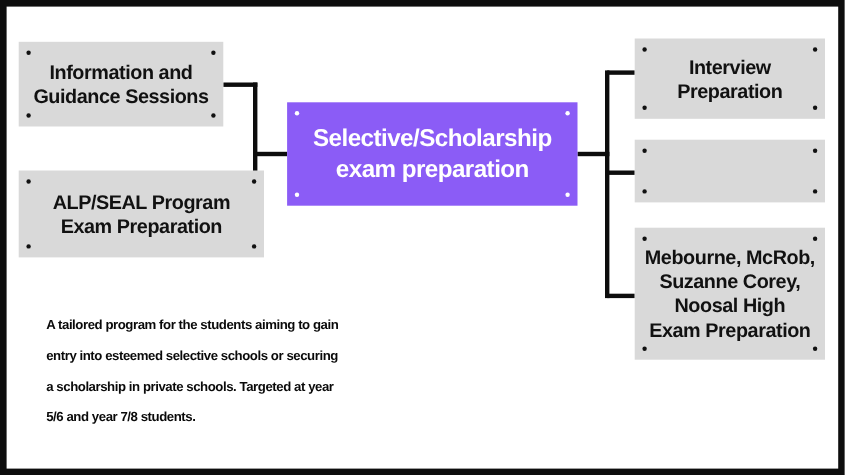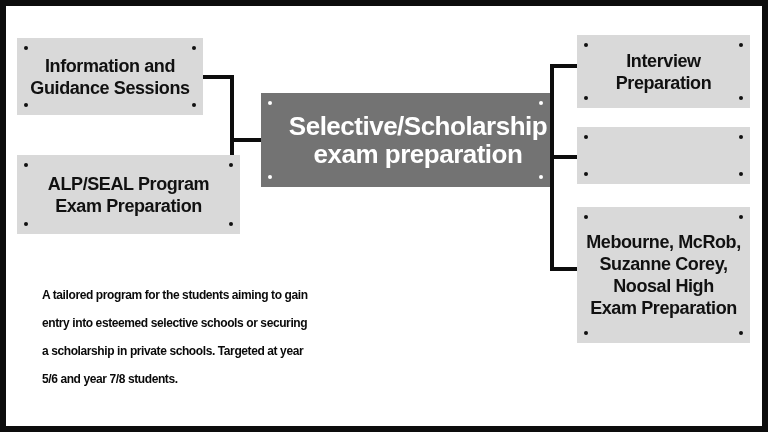--- a/index.html
+++ b/index.html
@@ -12,22 +12,22 @@
     position:absolute;inset:0;border:6px solid #0d0d0d;
     pointer-events:none;z-index:5;
   }
   .node{
     position:absolute;background:#d9d9d9;color:#111;
     display:flex;align-items:center;justify-content:center;
     text-align:center;font-weight:700;font-size:18px;line-height:22px;
     letter-spacing:-0.4px;white-space:pre-line;z-index:2;
   }
   .node.blue{
-    background:#737373;color:#ffffff;
-    font-size:26px;line-height:28px;letter-spacing:-0.5px;padding-left:25px;
+    background:#8b5cf6;color:#ffffff;
+    font-size:22px;line-height:28px;letter-spacing:-0.5px;
   }
   .dot{
     position:absolute;width:4px;height:4px;border-radius:50%;
     background:#111;
   }
   .blue .dot{background:#ffffff;}
   .dot.tl{left:7px;top:8px}
   .dot.tr{right:7px;top:8px}
   .dot.bl{left:7px;bottom:8px}
   .dot.br{right:7px;bottom:8px}
@@ -79,21 +79,21 @@
 Preparation</span>
 </div>
 
 <div class="node" style="left:577px;top:127px;width:173px;height:57px">
   <span class="dot tl"></span>
   <span class="dot tr"></span>
   <span class="dot bl"></span>
   <span class="dot br"></span>
 </div>
 
-<div class="node" style="left:577px;top:207px;width:173px;height:136px">
+<div class="node" style="left:577px;top:207px;width:173px;height:120px">
   <span class="dot tl"></span>
   <span class="dot tr"></span>
   <span class="dot bl"></span>
   <span class="dot br"></span>
   <span>Mebourne, McRob,
 Suzanne Corey,
 Noosal High
 Exam Preparation</span>
 </div>
 

